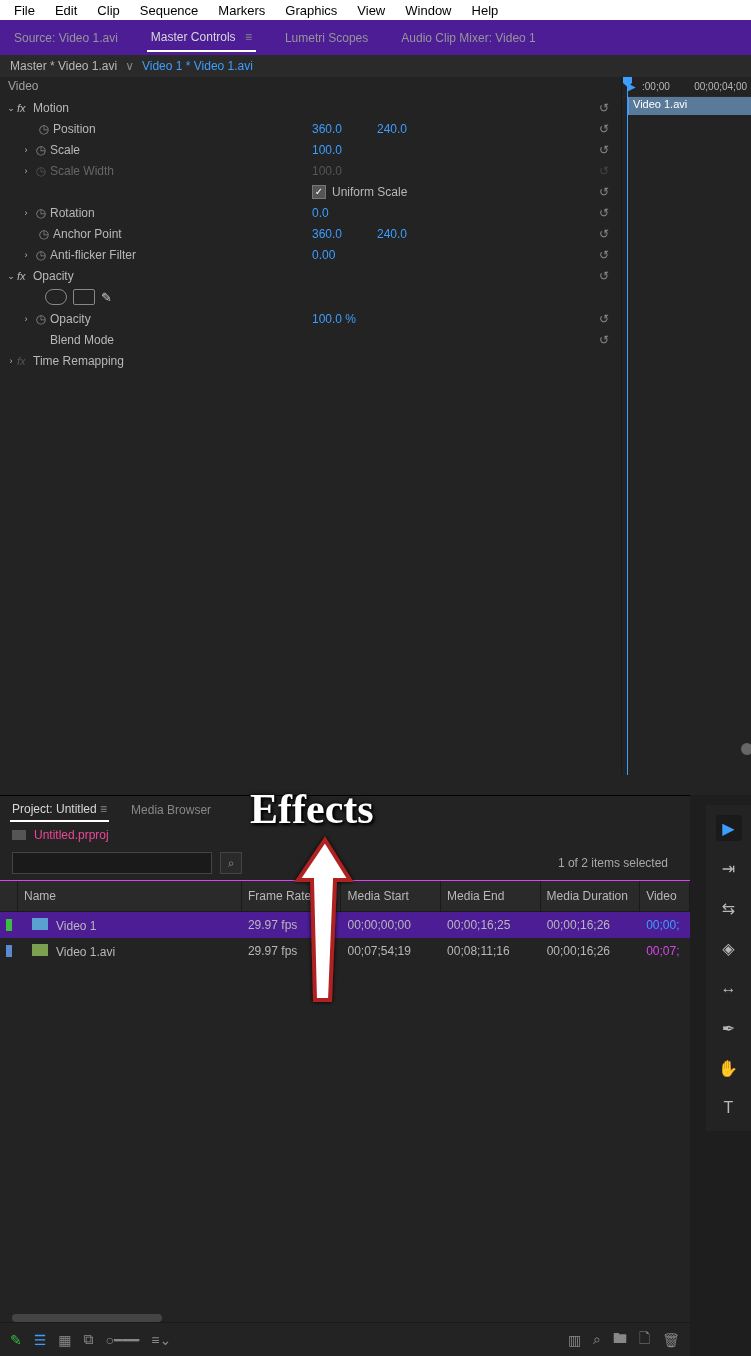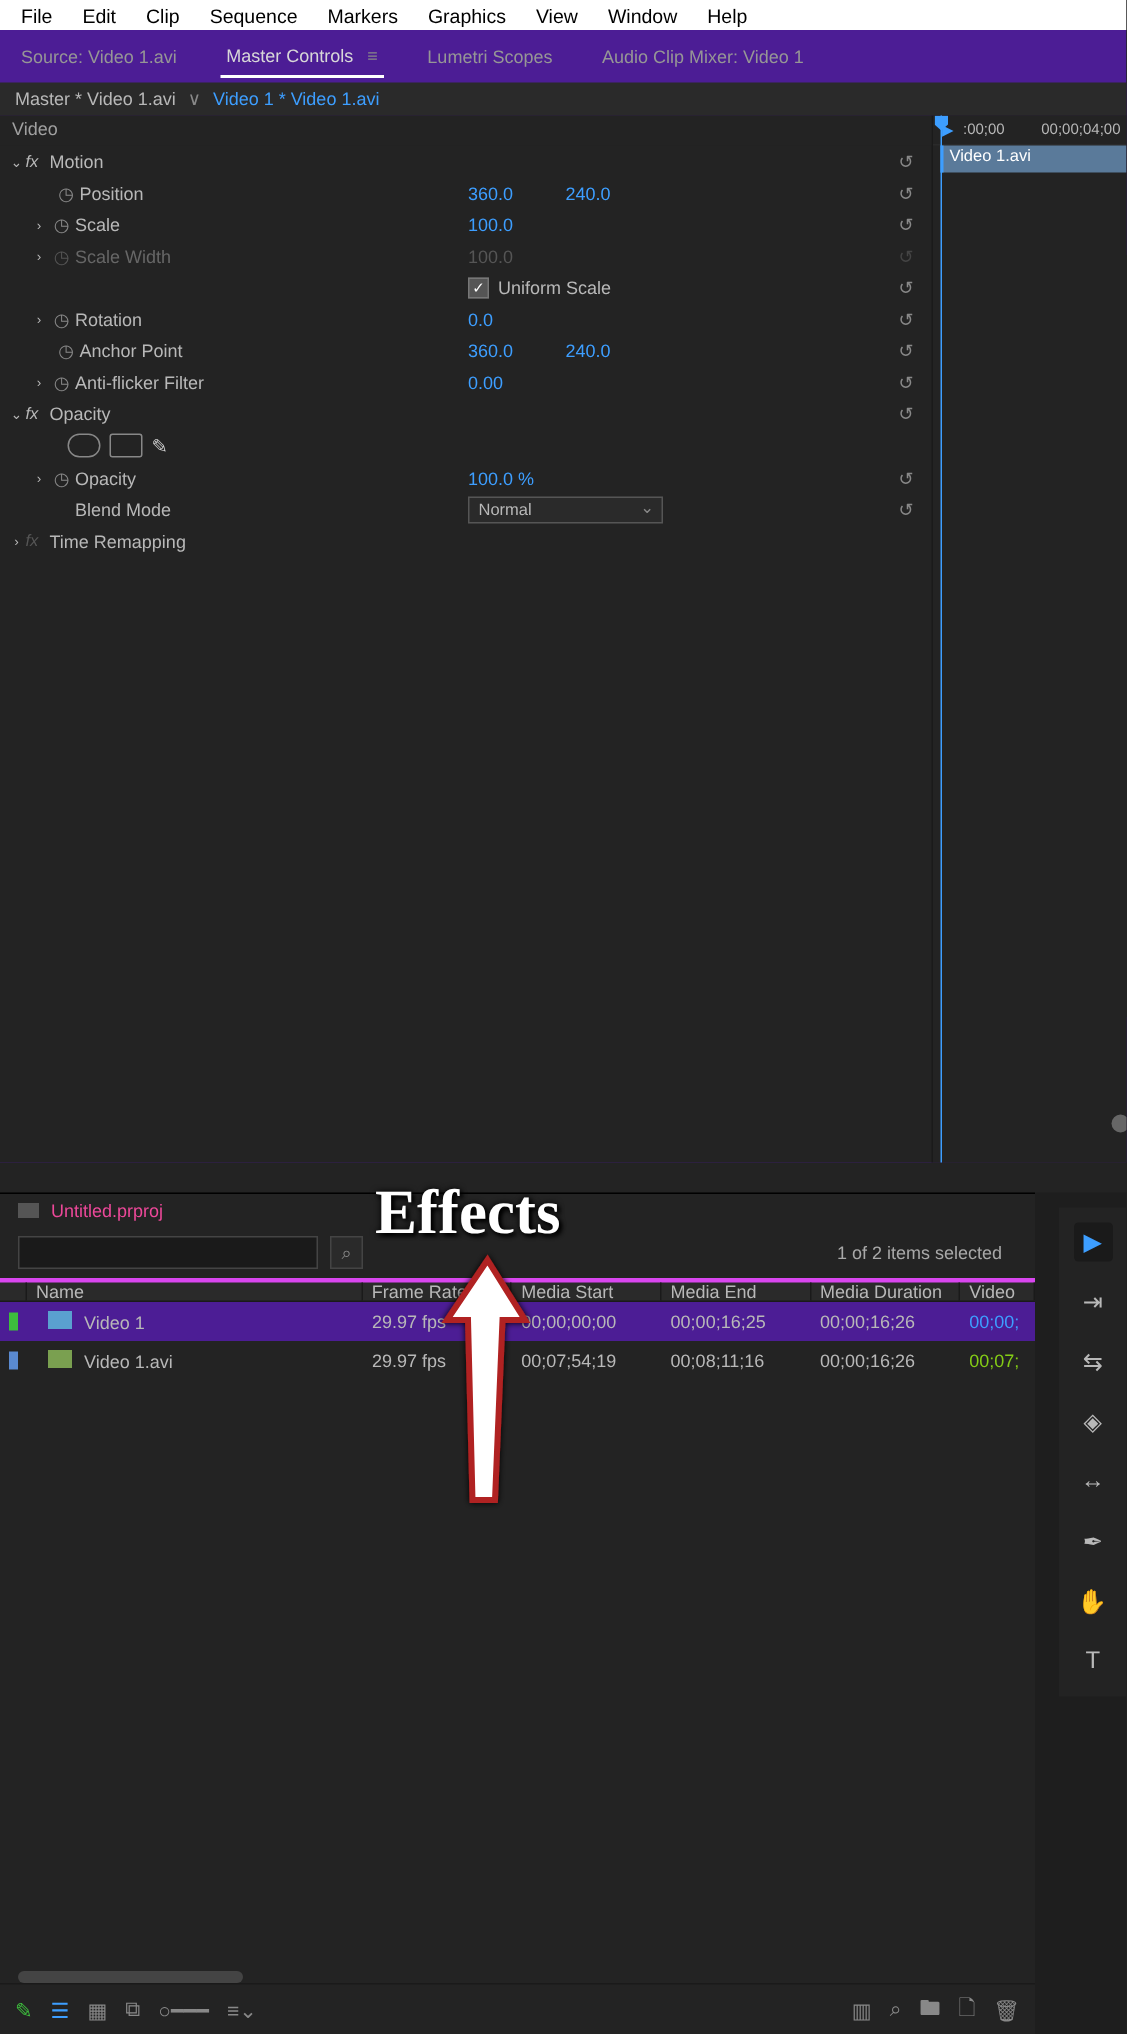--- a/index.html
+++ b/index.html
@@ -52,21 +52,21 @@
 .project-tabs .tab.active{border-bottom:2px solid #fff}
 .project-tabs .tab.inactive{color:#888}
 .prj-name{padding:4px 12px;color:#ec4899;font-size:12px;display:flex;align-items:center;gap:8px}
 .prj-ico{width:14px;height:10px;background:#555;display:inline-block}
 .search-row{display:flex;align-items:center;padding:6px 12px;gap:8px}
 .search-input{background:#1a1a1a;border:1px solid #444;height:22px;width:200px;color:#888;padding:0 22px;position:relative}
 .search-wrap{position:relative}
 .search-wrap::before{content:'⌕';position:absolute;left:6px;top:2px;color:#888;font-size:14px}
 .bin-btn{width:22px;height:22px;background:#2a2a2a;border:1px solid #444;display:inline-flex;align-items:center;justify-content:center;color:#888}
 .sel-info{margin-left:auto;color:#a8a8a8;font-size:12px;padding-right:10px}
-.list-header{display:flex;height:16px;background:#2a2a2a;color:#b8b8b8;font-size:12px;align-items:center;border-top:3px solid #d946ef;border-bottom:1px solid #1a1a1a}
+.list-header{display:flex;height:32px;background:#2a2a2a;color:#b8b8b8;font-size:12px;align-items:center;border-top:1px solid #d946ef;border-bottom:1px solid #1a1a1a}
 .list-header .col{padding:0 6px;border-right:1px solid #1a1a1a;height:100%;display:flex;align-items:center}
 .list-row{display:flex;height:26px;align-items:center;font-size:12px;color:#b8b8b8}
 .list-row.selected{background:#4c1d95}
 .list-row .col{padding:0 6px}
 .col-lbl{width:18px;display:flex;justify-content:center}
 .col-name{width:225px}
 .col-fr{width:100px}
 .col-ms{width:100px}
 .col-me{width:100px}
 .col-md{width:100px}
@@ -218,23 +218,20 @@
         <span class="valarea">
             <span class="val">100.0 %</span>
           </span>
         <span class="reset">↺</span>
       </div>
       <div class="prop-row">
         <span class="indent"></span>
           <span class="indent"></span>
           <span class="indent"></span>
         <span class="label">Blend Mode</span>
-        <span class="valarea">
-            <span class="select-box">Normal</span>
-          </span>
         <span class="reset">↺</span>
       </div>
 
       <div class="prop-row">
         <span class="twisty">›</span>
         <span class="fx dim">fx</span>
         <span class="label">Time Remapping</span>
       </div>
     </div>
 
@@ -247,20 +244,24 @@
       <div class="clip-bar">Video 1.avi</div>
       <div class="playhead"></div>
       <div class="scroll-thumb"></div>
     </div>
   </div>
   <div class="timecode-ec">00;00;00;00</div>
 </div>
 
 <div class="lower-section">
   <div class="project-panel">
+    <div class="project-tabs">
+      <span class="tab active"><span>Project: Untitled</span> <span style="color:#888">≡</span></span>
+      <span class="tab inactive">Media Browser</span>
+    </div>
     <div class="prj-name">
         <span class="prj-ico"></span>
         <span>Untitled.prproj</span>
       </div>
     <div class="search-row">
       <span class="search-wrap"><input class="search-input" style=""></span>
       <span class="bin-btn">⌕</span>
       <span class="sel-info">1 of 2 items selected</span>
     </div>
     <div class="list-header">
@@ -286,21 +287,21 @@
         </div>
         <div class="list-row">
           <span class="col col-lbl">
             <span class="label-sq" style="background:#5a8ad0"></span>
           </span>
   <span class="col col-name"><span class="item-ico" style="background:#7aa050"></span>Video 1.avi</span>
   <span class="col col-fr">29.97 fps</span>
   <span class="col col-ms">00;07;54;19</span>
   <span class="col col-me">00;08;11;16</span>
   <span class="col col-md">00;00;16;26</span>
-  <span class="col col-vi" style="color:#84cc16">00;07;</span>
+  <span class="col col-vi" style="color:#d946ef">00;07;</span>
         </div>
       </div>
     <div class="hscroll"></div>
     <div class="bottom-bar">
       <span class="ico" style="color:#3dbd3d">✎</span>
       <span class="ico active">☰</span>
       <span class="ico">▦</span>
       <span class="ico">⧉</span>
       <span class="ico">○━━━</span>
       <span class="ico">≡⌄</span>

